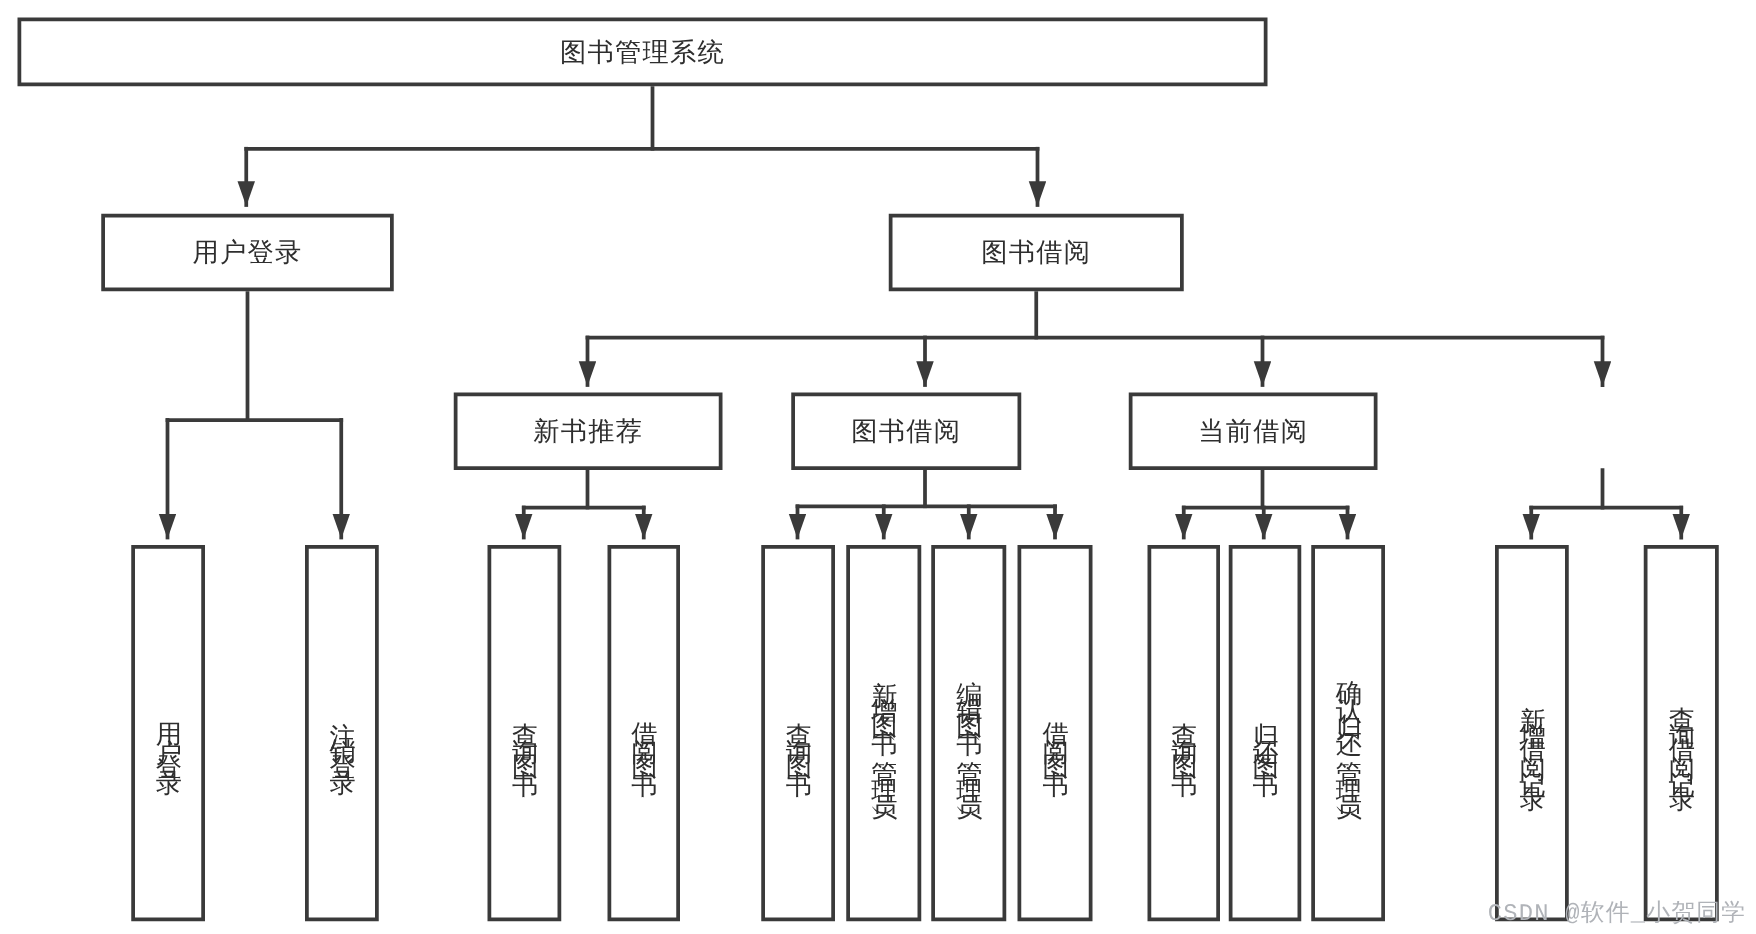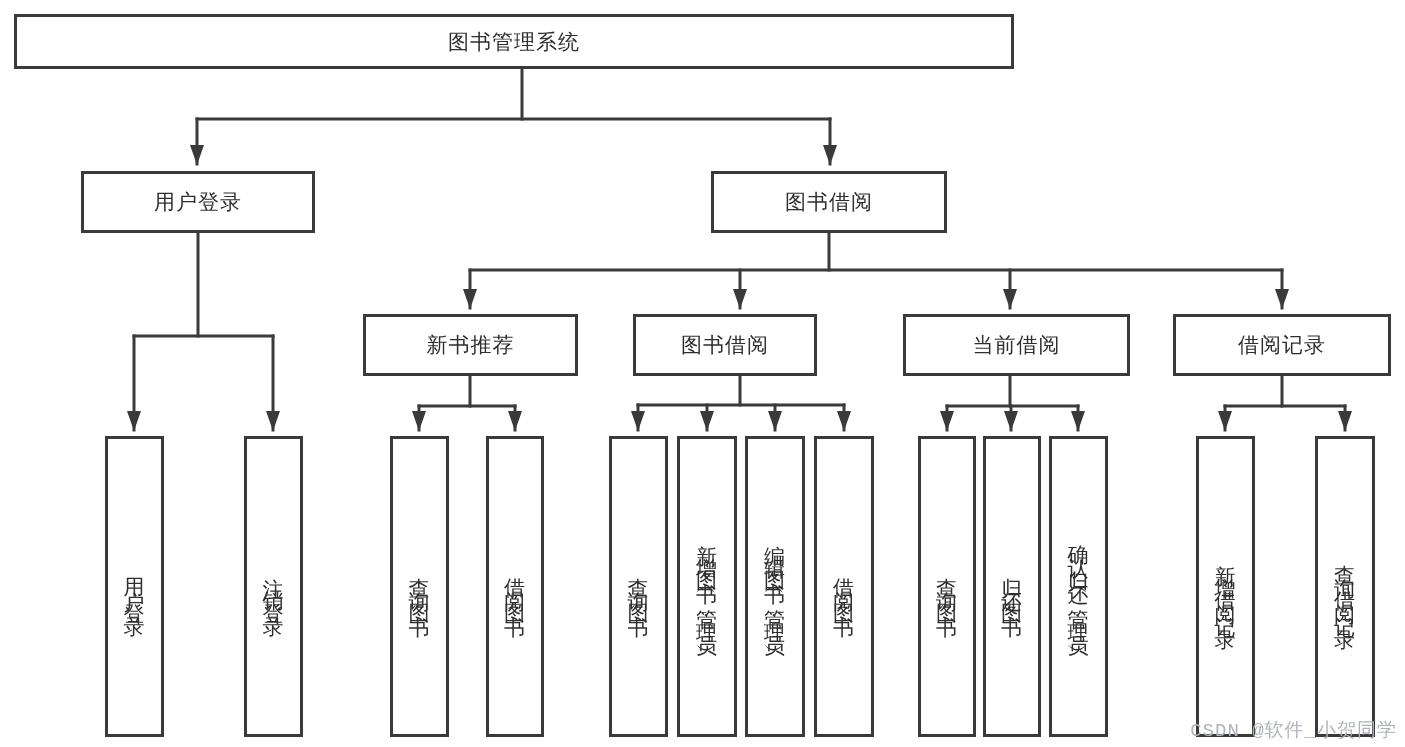--- a/index.html
+++ b/index.html
@@ -108,22 +108,21 @@
     </g>
   </svg>
 
   <div class="node" style="left:14px; top:14px; width:1000px; height:55px;">图书管理系统</div>
 
   <div class="node" style="left:81px; top:171px; width:234px; height:62px;">用户登录</div>
   <div class="node" style="left:711px; top:171px; width:236px; height:62px;">图书借阅</div>
 
   <div class="node" style="left:363px; top:314px; width:215px; height:62px;">新书推荐</div>
   <div class="node" style="left:633px; top:314px; width:184px; height:62px;">图书借阅</div>
-  <div class="node" style="left:903px; top:314px; width:227px; height:62px;font-family:Liberation Mono, monospace;">当前借阅</div>
-  <div class="node" style="left:1173px; top:314px; width:218px; height:62px;">借阅记录</div>
+  <div class="node" style="left:903px; top:314px; width:199px; height:62px;font-family:Liberation Mono, monospace;">当前借阅</div>
 
   <div class="node leaf" style="left:105px; top:436px; width:59px; height:301px;">用户登录</div>
   <div class="node leaf" style="left:244px; top:436px; width:59px; height:301px;">注销登录</div>
 
   <div class="node leaf" style="left:390px; top:436px; width:59px; height:301px;">查询图书</div>
   <div class="node leaf" style="left:486px; top:436px; width:58px; height:301px;">借阅图书</div>
 
   <div class="node leaf" style="left:609px; top:436px; width:59px; height:301px;">查询图书</div>
   <div class="node leaf" style="left:677px; top:436px; width:60px; height:301px;">新增图书（管理员）</div>
   <div class="node leaf" style="left:745px; top:436px; width:60px; height:301px;">编辑图书（管理员）</div>

